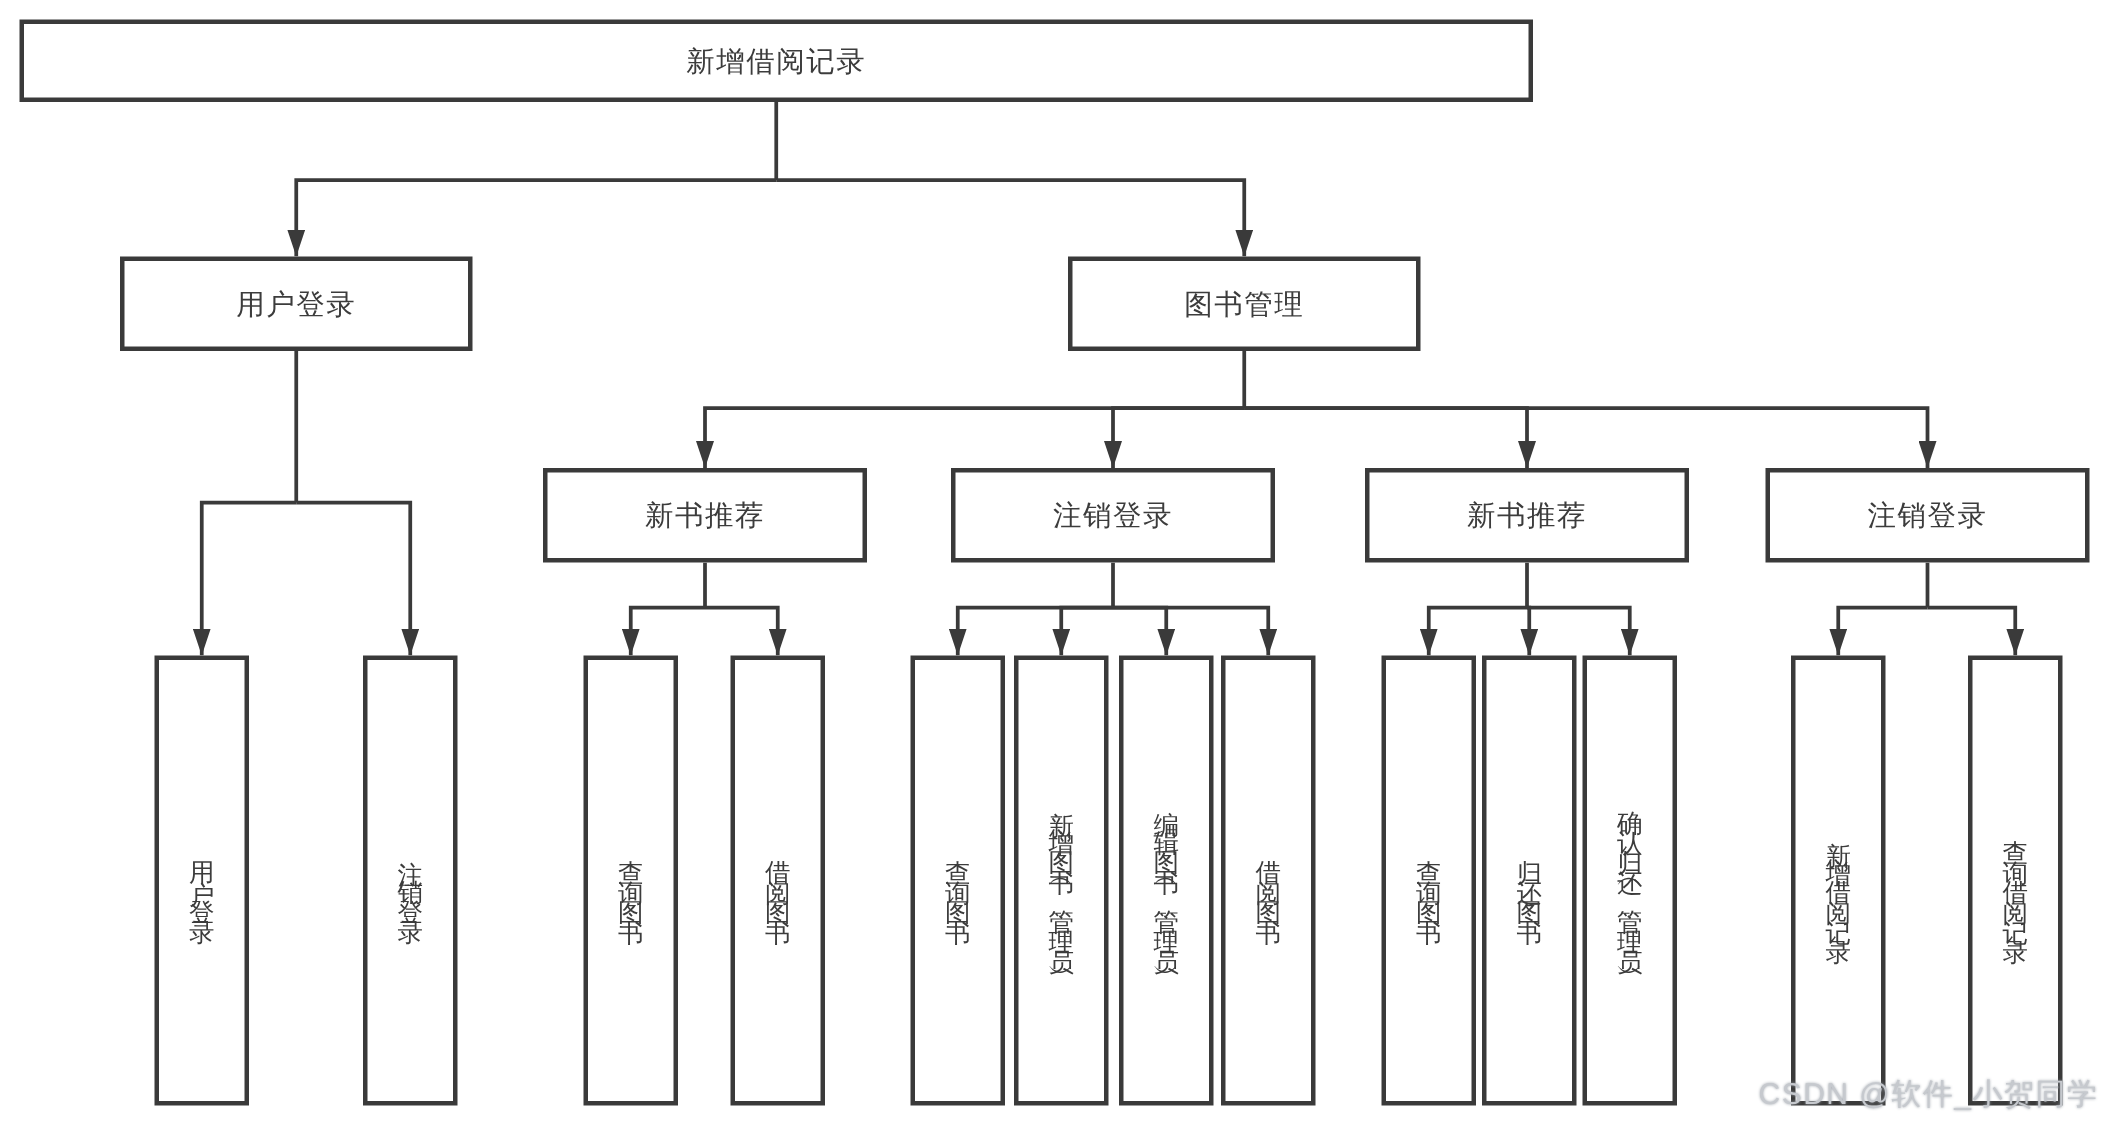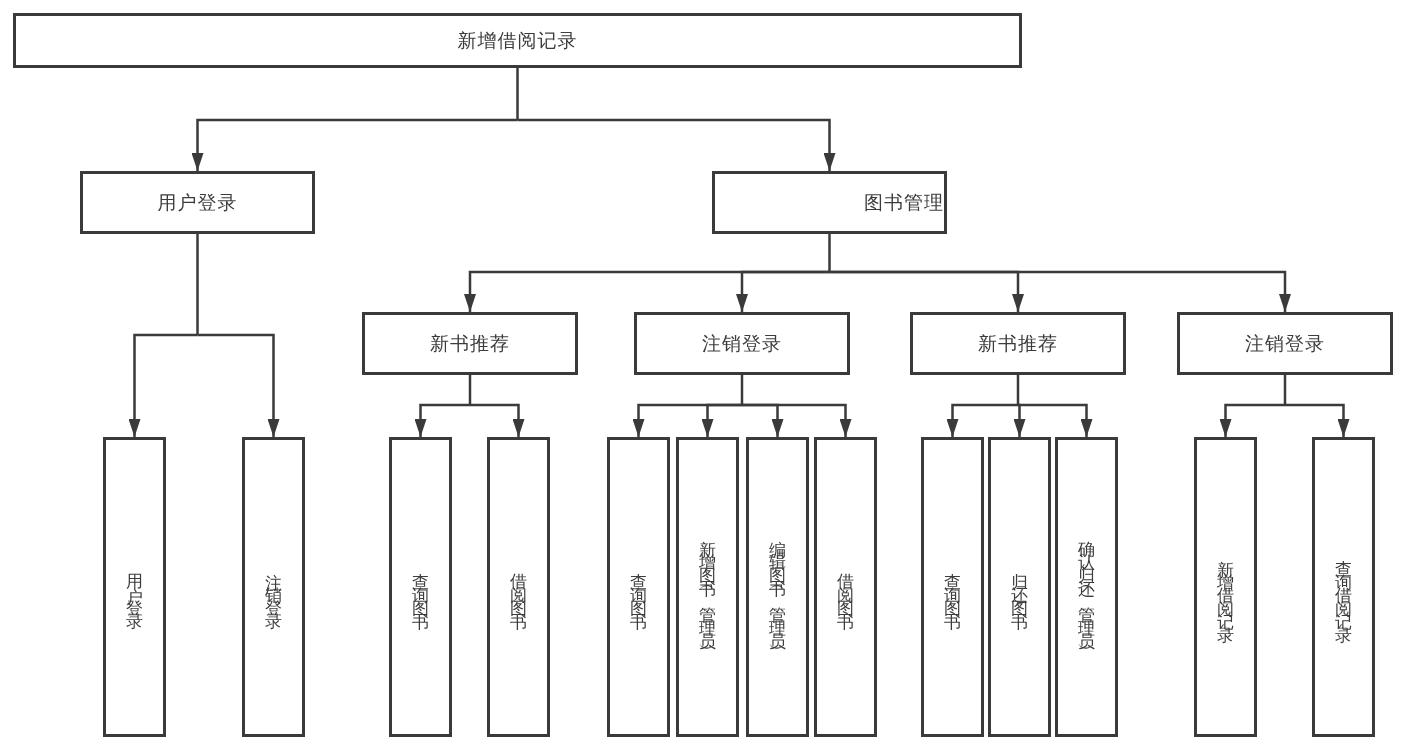--- a/index.html
+++ b/index.html
@@ -81,21 +81,21 @@
       </g>
   </svg>
 
   <div id="nodelayer">
       <div class="node h" style="left: 13px; top: 13px; width: 1009px; height: 55px; border-color: rgb(58, 58, 58); color: rgb(60, 60, 60);">
         <span class="htxt">新增借阅记录</span>
       </div>
       <div class="node h" style="left: 80px; top: 171px; width: 235px; height: 63px; border-color: rgb(58, 58, 58); color: rgb(60, 60, 60);">
         <span class="htxt">用户登录</span>
       </div>
-      <div class="node h" style="left: 712px; top: 171px; width: 235px; height: 63px; border-color: rgb(58, 58, 58); color: rgb(60, 60, 60); justify-content: flex-end;">
+      <div class="node h" style="left: 712px; top: 171px; width: 235px; height: 63px; border-color: rgb(58, 58, 58); color: rgb(60, 60, 60);">
         <span class="htxt">图书管理</span>
       </div>
       <div class="node h" style="left: 362px; top: 312px; width: 216px; height: 63px; border-color: rgb(58, 58, 58); color: rgb(60, 60, 60);">
         <span class="htxt">新书推荐</span>
       </div>
       <div class="node h" style="left: 634px; top: 312px; width: 216px; height: 63px; border-color: rgb(58, 58, 58); color: rgb(60, 60, 60);">
         <span class="htxt">注销登录</span>
       </div>
       <div class="node h" style="left: 910px; top: 312px; width: 216px; height: 63px; border-color: rgb(58, 58, 58); color: rgb(60, 60, 60);">
         <span class="htxt">新书推荐</span>
@@ -137,13 +137,14 @@
         <span class="vtxt">确认归还（管理员）</span>
       </div>
       <div class="node v" style="left: 1194px; top: 437px; width: 63px; height: 300px; border-color: rgb(58, 58, 58); color: rgb(60, 60, 60);">
         <span class="vtxt">新增借阅记录</span>
       </div>
       <div class="node v" style="left: 1312px; top: 437px; width: 63px; height: 300px; border-color: rgb(58, 58, 58); color: rgb(60, 60, 60);">
         <span class="vtxt">查询借阅记录</span>
       </div>
     </div>
 
+  <div class="wm" style="color: rgb(198, 201, 206);">CSDN @软件_小贺同学</div>
 </div>
 
 </body></html>

